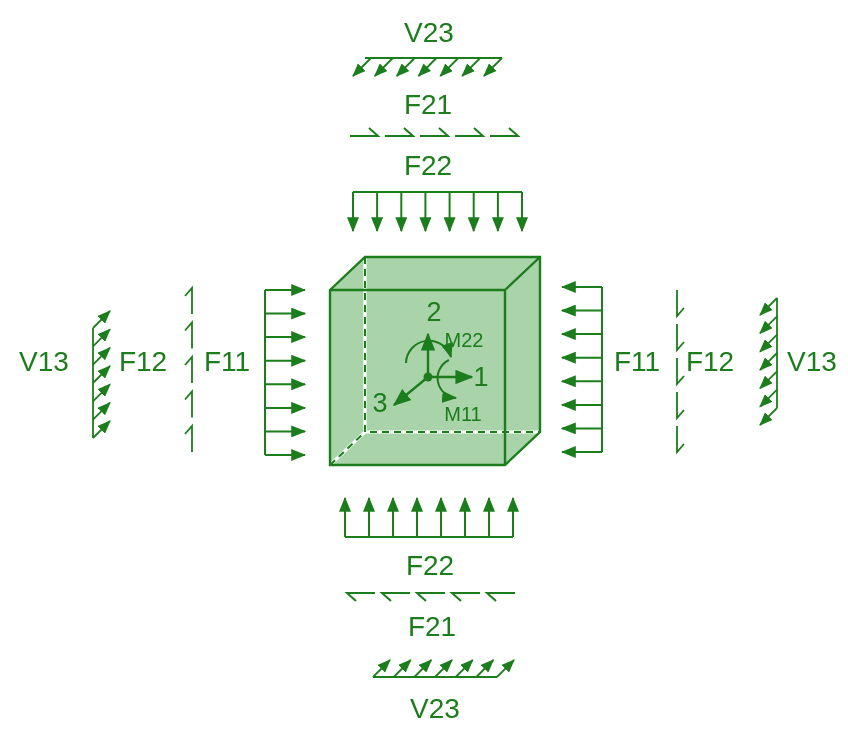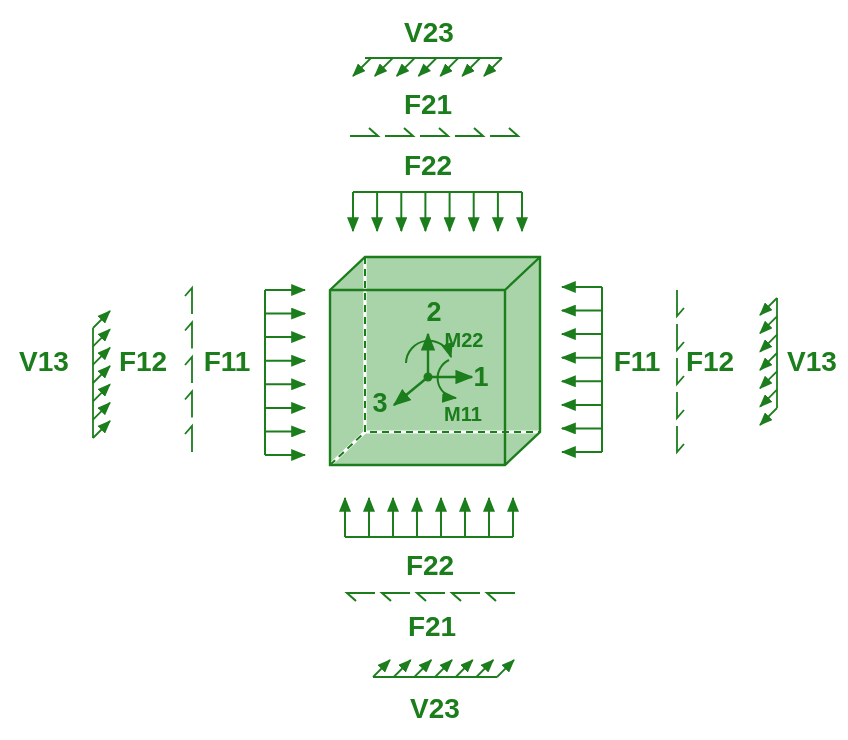--- a/index.html
+++ b/index.html
@@ -1,17 +1,17 @@
 <!DOCTYPE html>
 <html><head>
 <meta charset="utf-8">
 <style>
   :root { --g:#1b7d1b; --fill:#a9d3a9; }
   html,body { margin:0; padding:0; background:#ffffff; }
-  .stage { width:848px; height:740px; position:relative; background:#ffffff;font-weight:bold; }
+  .stage { width:848px; height:740px; position:relative; background:#ffffff; }
   svg { display:block; }
   text { font-family:"Liberation Sans","DejaVu Sans",sans-serif; fill:var(--g); }
   .lbl  { font-size:28px; }
   .axlbl{ font-size:27px; }
   .mlbl { font-size:20px; }
   .s    { stroke:var(--g); fill:none; stroke-width:2; stroke-linecap:butt; }
   .s18  { stroke-width:1.8; }
   .s24  { stroke-width:2.4; }
   .arr  { marker-end:url(#ah); }
   .whiteu { stroke:#ffffff; stroke-width:3.2; fill:none; }

